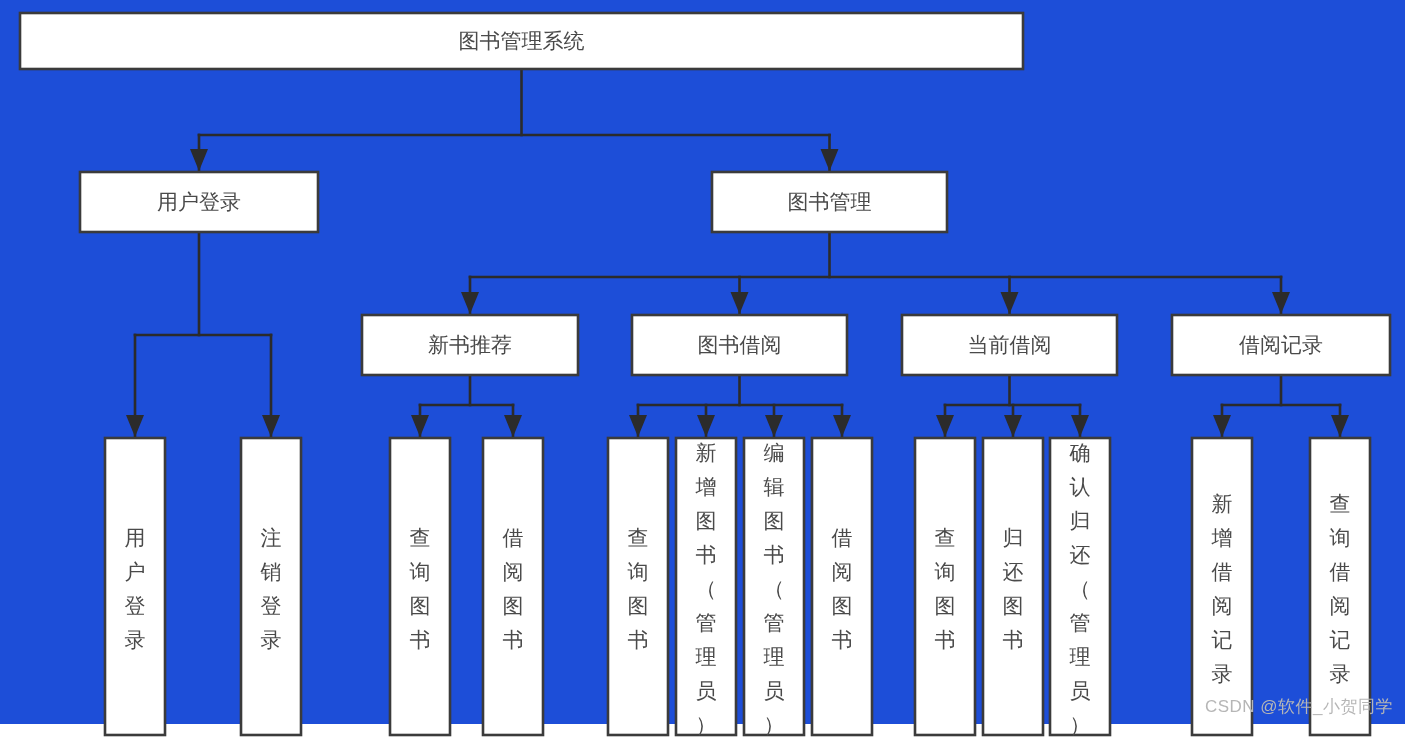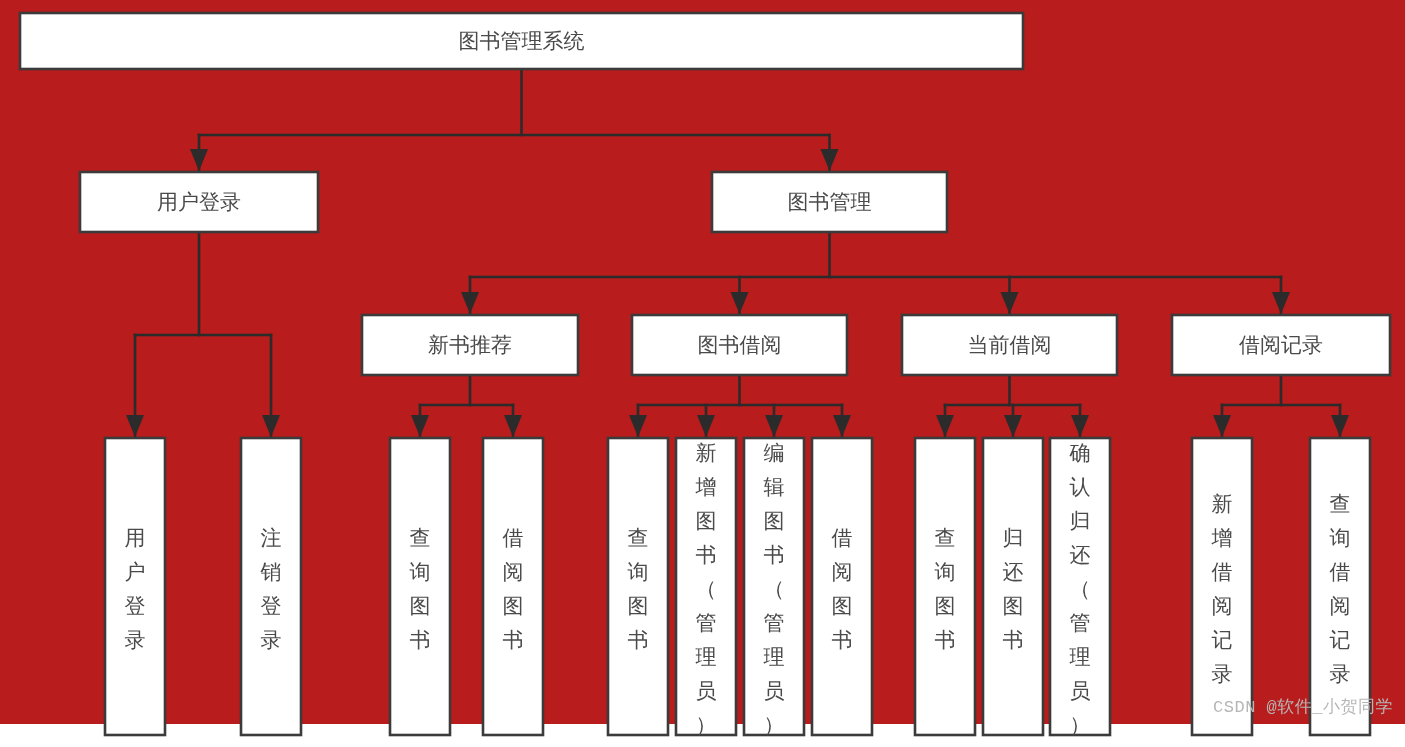--- a/index.html
+++ b/index.html
@@ -10,21 +10,21 @@
   body {
     width: 1405px;
     height: 747px;
     overflow: hidden;
     font-family: "Liberation Sans", "DejaVu Sans", sans-serif;
   }
   #diagram-root {
     position: relative;
     width: 1405px;
     height: 724px;
-    background: #b91c1c;
+    background: #1d4ed8;
   }
   svg#tree-svg {
     position: absolute;
     left: 0;
     top: 0;
     width: 1405px;
     height: 747px;
   }
   .node-box {
     fill: #ffffff;
@@ -51,21 +51,21 @@
   .node-label-v {
     font-family: "Liberation Sans", "DejaVu Sans", sans-serif;
     font-size: 21px;
     fill: #4a4a4a;
     text-anchor: middle;
   }
   .watermark {
     position: absolute;
     right: 12px;
     bottom: 6px;
-    font-family: Liberation Mono, monospace;
+    font-family: Liberation Sans, sans-serif;
     font-size: 17px;
     color: #b6b6b6;
     letter-spacing: 0.5px;
     white-space: nowrap;
     user-select: none;
   }
 </style>
 </head>
 <body>
 

